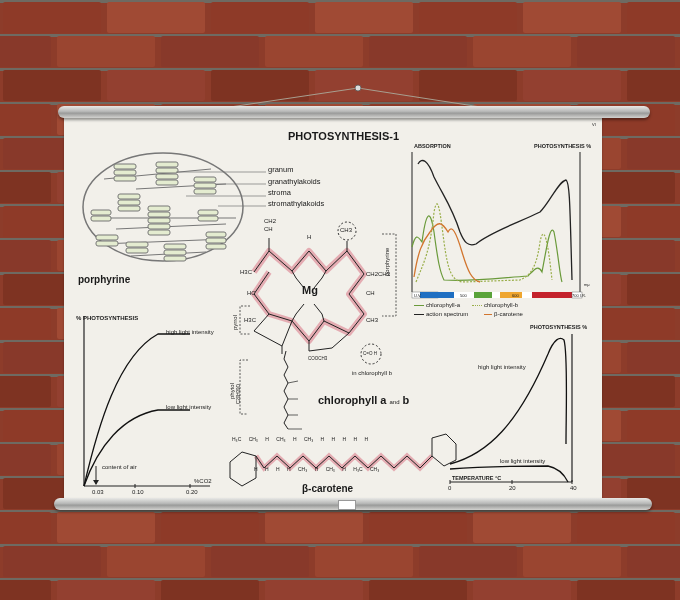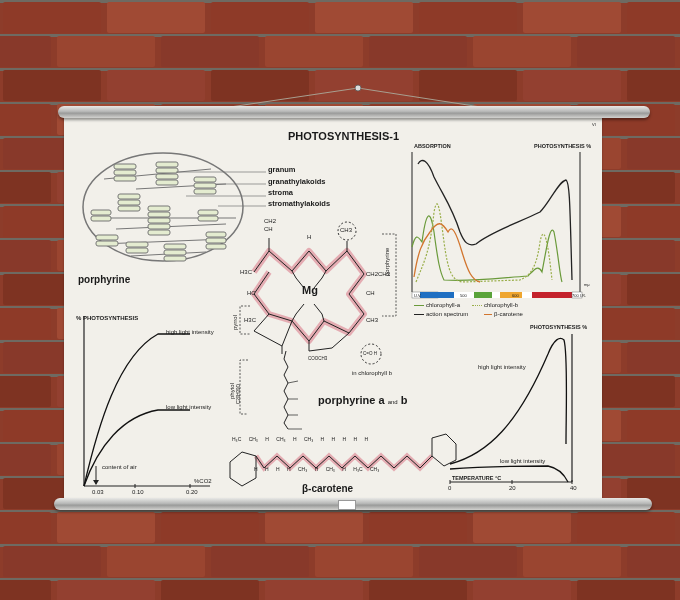--- a/index.html
+++ b/index.html
@@ -12,21 +12,21 @@
       linear-gradient(90deg, transparent 0, transparent 100%);
     background-size:100% 34px;}
   .bricks{position:absolute;inset:0;}
   .brick{position:absolute;height:31px;border-radius:2px;}
   .rod{position:absolute;height:12px;border-radius:6px;
     background:linear-gradient(#e8e8e6,#b8b9b8 45%,#9a9b9a 60%,#d2d2cf);box-shadow:0 2px 3px rgba(0,0,0,.4);}
   .poster{position:absolute;left:64px;top:116px;width:538px;height:382px;background:#f2f0ea;
     box-shadow:0 1px 2px rgba(0,0,0,.3);}
   .t{position:absolute;color:#1a1a1a;white-space:nowrap;}
   .title{font-weight:bold;font-size:11px;}
-  .lbl{font-size:7.5px;font-weight:bold;}
+  .lbl{font-size:7.5px;}
   .sm{font-size:6px;}
   svg{position:absolute;overflow:visible;}
   .badge{position:absolute;background:#fff;border:1px solid #999;font-size:4px;}
 </style>
 </head>
 <body>
 
 <div class="wall"></div>
 <div class="bricks" id="bricks">
     <div class="brick" style="left:3px;top:2px;width:98px;background:#8e3a28;"></div>
@@ -280,21 +280,21 @@
     <polyline points="8,0 6,8 10,16 6,24 10,32 6,40 10,48 6,56 10,64 6,72 10,78" fill="none" stroke="#222" stroke-width="1"></polyline>
     <g stroke="#222" stroke-width="0.7">
       <line x1="10" y1="32" x2="20" y2="30"></line>
         <line x1="10" y1="48" x2="20" y2="48"></line>
         <line x1="10" y1="64" x2="20" y2="64"></line>
         <line x1="10" y1="78" x2="24" y2="78"></line>
     </g>
   </svg>
 
   <div class="t" style="left:254px;top:278px;font-weight:bold;font-size:11px;">
-    <span>porphyrine a</span>
+    <span>chlorophyll a</span>
     <span style="font-size:6px;font-weight:normal;">and</span>
     <span>b</span>
   </div>
 
   <svg style="left:160px;top:318px;width:220px;height:60px;">
     <polyline points="32,22 40,34 53,22 66,34 79,22 92,34 105,22 118,34 131,22 144,34 157,22 170,34 183,22 196,34 208,22" fill="none" stroke="#e2a0a8" stroke-width="5" opacity="0.85"></polyline>
     <polyline points="32,22 40,34 53,22 66,34 79,22 92,34 105,22 118,34 131,22 144,34 157,22 170,34 183,22 196,34 208,22" fill="none" stroke="#222" stroke-width="1"></polyline>
     <polygon points="32,22 32,44 18,52 6,44 6,28 18,18" fill="none" stroke="#222" stroke-width="1"></polygon>
     <polygon points="208,22 208,4 222,0 232,10 232,26 220,32" fill="none" stroke="#222" stroke-width="1"></polygon>
   </svg>

